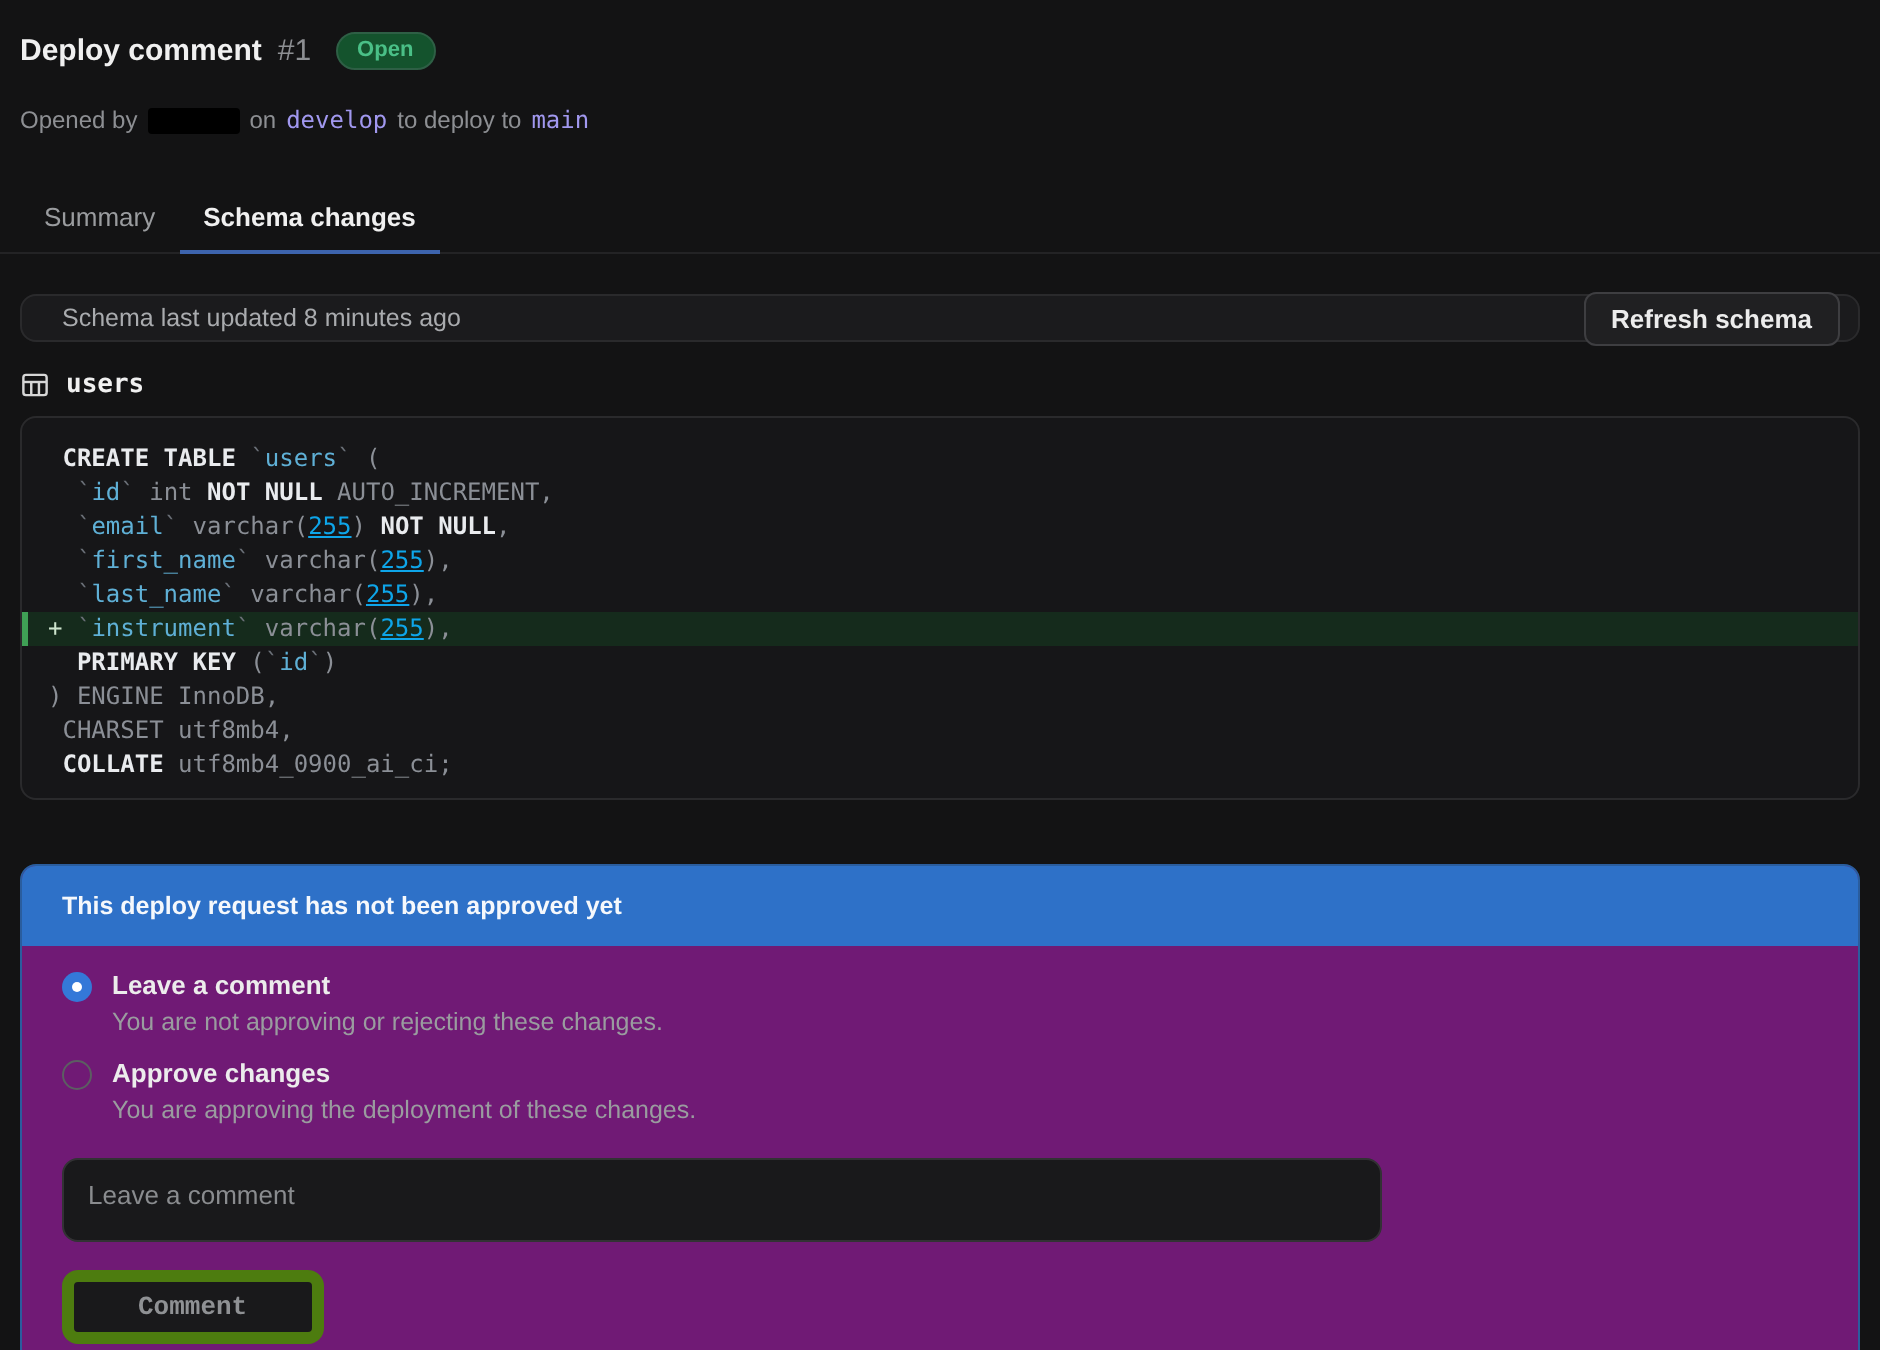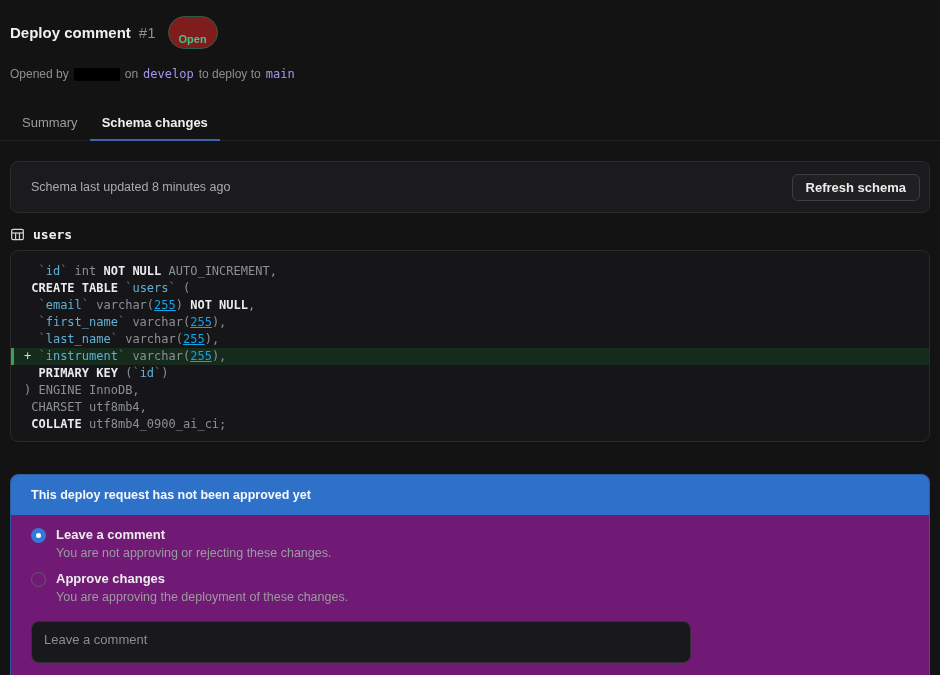--- a/index.html
+++ b/index.html
@@ -12,36 +12,36 @@
   }
   .mono { font-family:"DejaVu Sans Mono", monospace; }
 
   
   .header { padding:16px 10px 0; }
   .title-row { display:flex; align-items:center; gap:8px; }
   .page-title { font-size:15px; font-weight:bold; color:#f0f0f0; }
   .dr-number { font-size:15px; color:#8d8f93; }
   .badge-open {
     margin-left:4px; font-size:11px; font-weight:bold; color:#4ac087;
-    border:1px solid #2e5f45; background:#7f1d1d;
-    border-radius:999px; padding:16px 10px 3px; line-height:12px;
+    border:1px solid #2e5f45; background:#14532d;
+    border-radius:999px; padding:2px 10px 3px; line-height:12px;
   }
   .subtitle { margin-top:18px; font-size:12px; color:#8d8f93; display:flex; align-items:center; gap:5px; }
   .redacted { display:inline-block; width:46px; height:13px; background:#000; border-radius:2px; }
   .branch { font-size:12px; color:#a198ef; }
 
   
   .tabs { margin-top:26px; padding-left:10px; display:flex; border-bottom:1px solid #232325; }
   .tab { font-size:13px; color:#9a9c9f; padding:8px 12px 9px; margin-bottom:-1px;
          border-bottom:2px solid transparent; cursor:pointer; }
   .tab.active { color:#f0f0f0; font-weight:bold; border-bottom-color:#3d64ad; }
 
   
   .schema-bar {
-    margin:20px 10px 0; height:52px; background:#1b1b1d;
+    margin:20px 10px 0; height:24px; background:#1b1b1d;
     border:1px solid #2a2a2c; border-radius:8px;
     display:flex; align-items:center; justify-content:space-between;
     padding:0 9px 0 20px;
   }
   .schema-status { font-size:12.5px; color:#a9abae; }
   .btn-refresh {
     background:#202022; border:1px solid #3e3e41; border-radius:6px;
     color:#ececec; font-size:13px; font-weight:bold; padding:5px 13px;
     font-family:"Liberation Sans", sans-serif; cursor:pointer;
   }
@@ -135,22 +135,22 @@
   <svg class="table-icon" viewBox="0 0 16 16" fill="none" stroke="#d6d6d6" stroke-width="1.3">
     <rect x="1.8" y="2.6" width="12.4" height="10.8" rx="1.4"></rect>
     <line x1="1.8" y1="6.4" x2="14.2" y2="6.4"></line>
     <line x1="6" y1="6.4" x2="6" y2="13.4"></line>
     <line x1="10.1" y1="6.4" x2="10.1" y2="13.4"></line>
   </svg>
   <span class="tname mono">users</span>
 </div>
 
 <div class="code-block" id="code-block">
+    <div class="code-line"><span class="seg-pl"> </span><span class="seg-kw">CREATE TABLE</span><span class="seg-pl"> </span><span class="seg-tk">`</span><span class="seg-id">users</span><span class="seg-tk">`</span><span class="seg-pl"> (</span></div>
     <div class="code-line"><span class="seg-pl">  </span><span class="seg-tk">`</span><span class="seg-id">id</span><span class="seg-tk">`</span><span class="seg-pl"> int </span><span class="seg-kw">NOT NULL</span><span class="seg-pl"> AUTO_INCREMENT,</span></div>
-    <div class="code-line"><span class="seg-pl"> </span><span class="seg-kw">CREATE TABLE</span><span class="seg-pl"> </span><span class="seg-tk">`</span><span class="seg-id">users</span><span class="seg-tk">`</span><span class="seg-pl"> (</span></div>
     <div class="code-line"><span class="seg-pl">  </span><span class="seg-tk">`</span><span class="seg-id">email</span><span class="seg-tk">`</span><span class="seg-pl"> varchar(</span><span class="seg-num">255</span><span class="seg-pl">) </span><span class="seg-kw">NOT NULL</span><span class="seg-pl">,</span></div>
     <div class="code-line"><span class="seg-pl">  </span><span class="seg-tk">`</span><span class="seg-id">first_name</span><span class="seg-tk">`</span><span class="seg-pl"> varchar(</span><span class="seg-num">255</span><span class="seg-pl">),</span></div>
     <div class="code-line"><span class="seg-pl">  </span><span class="seg-tk">`</span><span class="seg-id">last_name</span><span class="seg-tk">`</span><span class="seg-pl"> varchar(</span><span class="seg-num">255</span><span class="seg-pl">),</span></div>
     <div class="code-line hl"><span class="seg-plus">+ </span><span class="seg-tk">`</span><span class="seg-id">instrument</span><span class="seg-tk">`</span><span class="seg-pl"> varchar(</span><span class="seg-num">255</span><span class="seg-pl">),</span></div>
     <div class="code-line"><span class="seg-pl">  </span><span class="seg-kw">PRIMARY KEY</span><span class="seg-pl"> (</span><span class="seg-tk">`</span><span class="seg-id">id</span><span class="seg-tk">`</span><span class="seg-pl">)</span></div>
     <div class="code-line"><span class="seg-pl">) ENGINE InnoDB,</span></div>
     <div class="code-line"><span class="seg-pl"> CHARSET utf8mb4,</span></div>
     <div class="code-line"><span class="seg-pl"> </span><span class="seg-kw">COLLATE</span><span class="seg-pl"> utf8mb4_0900_ai_ci;</span></div>
   </div>
 

